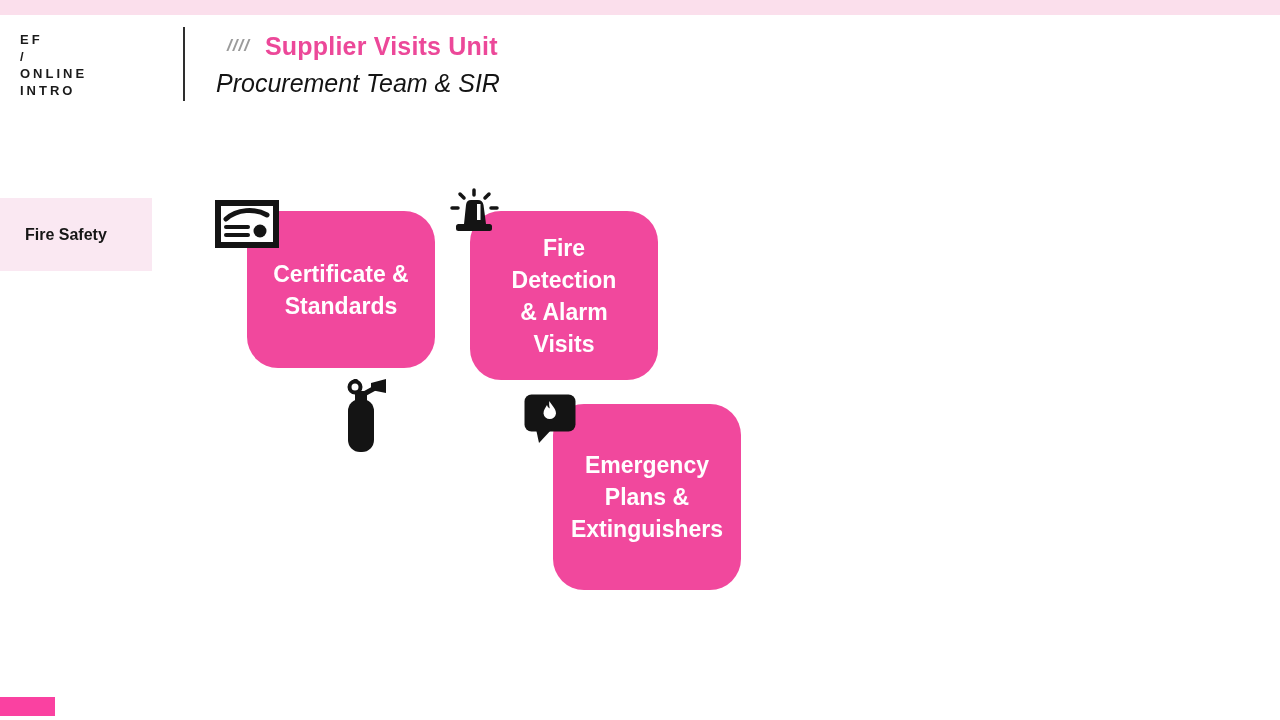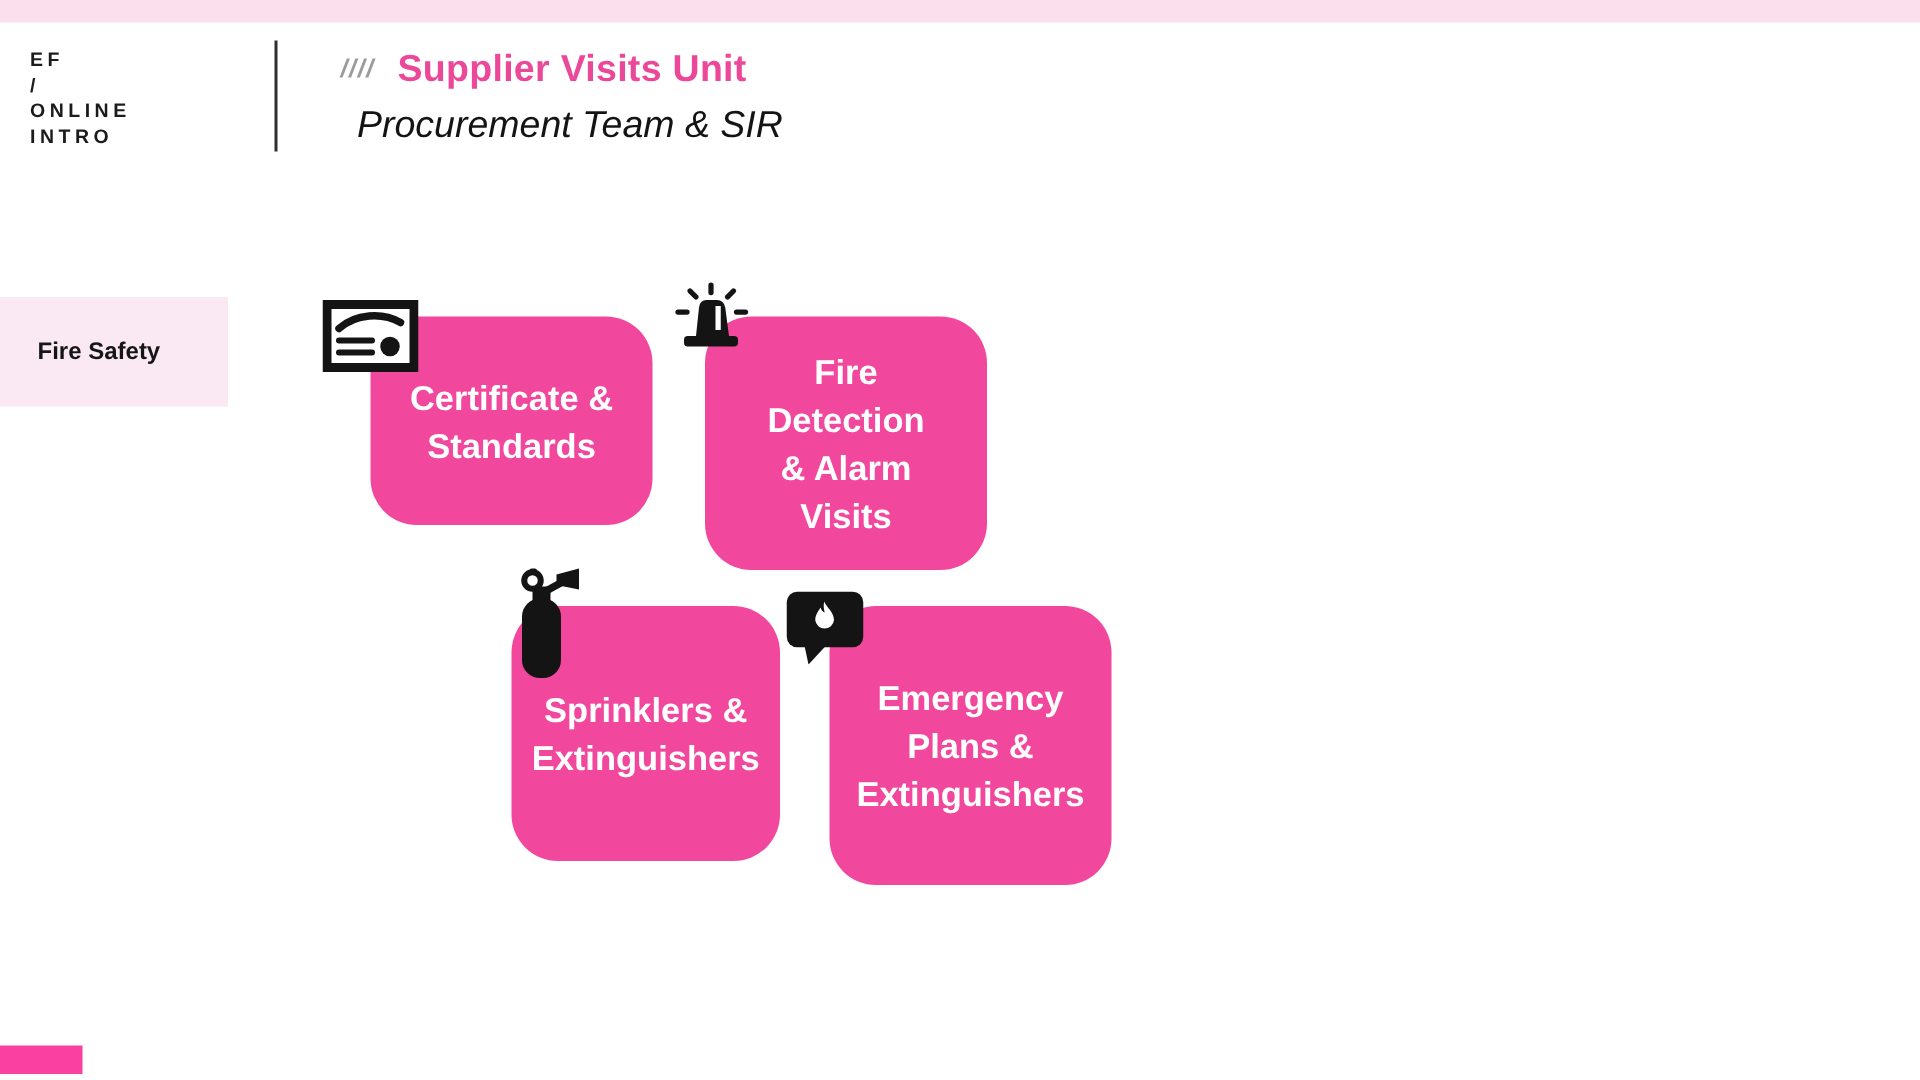--- a/index.html
+++ b/index.html
@@ -43,21 +43,21 @@
     position:absolute;left:227px;top:36px;
     font-style:italic;font-weight:700;font-size:17px;
     letter-spacing:1px;color:var(--slash-gray);
   }
   .page-title{
     position:absolute;left:265px;top:32px;
     font-weight:700;font-size:25px;color:#ec4899;
     letter-spacing:0.2px;white-space:nowrap;
   }
   .page-subtitle{
-    position:absolute;left:238px;top:69px;
+    position:absolute;left:216px;top:69px;
     font-style:italic;font-weight:500;font-size:25px;color:#141414;
     white-space:nowrap;
   }
 
   
   .category-chip{
     position:absolute;left:0;top:198px;width:152px;height:73px;
     background:var(--chip-pink);
     display:flex;align-items:center;
   }
@@ -70,21 +70,21 @@
     position:absolute;
     background:var(--accent-pink);
     border-radius:31px;
     display:flex;align-items:center;justify-content:center;
     text-align:center;
   }
   .card .card-text{
     color:#ffffff;font-weight:700;font-size:23px;line-height:32px;
     white-space:nowrap;
   }
-  .card-1{left:247px;top:211px;width:188px;height:139px;}
+  .card-1{left:247px;top:211px;width:188px;height:157px;}
   .card-2{left:470px;top:211px;width:188px;height:169px;}
   .card-3{left:341px;top:404px;width:179px;height:170px;}
   .card-4{left:553px;top:404px;width:188px;height:186px;}
 
   .card-icon{position:absolute;}
   .icon-certificate{left:215px;top:200px;width:64px;height:48px;}
   .icon-siren{left:450px;top:188px;width:50px;height:47px;}
   .icon-extinguisher{left:342px;top:378px;width:44px;height:76px;}
   .icon-chat-flame{left:523px;top:393px;width:54px;height:50px;}
   .card-icon svg{display:block;width:100%;height:100%;}
@@ -120,26 +120,20 @@
 
   <div class="card card-2">
     <div class="card-text">
       <div>Fire</div>
       <div>Detection</div>
       <div>&amp; Alarm</div>
       <div>Visits</div>
     </div>
   </div>
 
-  <div class="card card-3">
-    <div class="card-text">
-      <div>Sprinklers &amp;</div>
-      <div>Extinguishers</div>
-    </div>
-  </div>
 
   <div class="card card-4">
     <div class="card-text">
       <div>Emergency</div>
       <div>Plans &amp;</div>
       <div>Extinguishers</div>
     </div>
   </div>
 
   <div class="card-icon icon-certificate">

